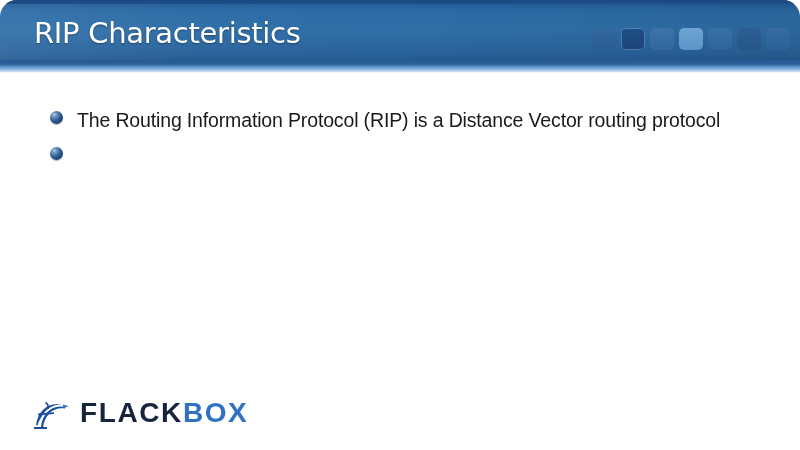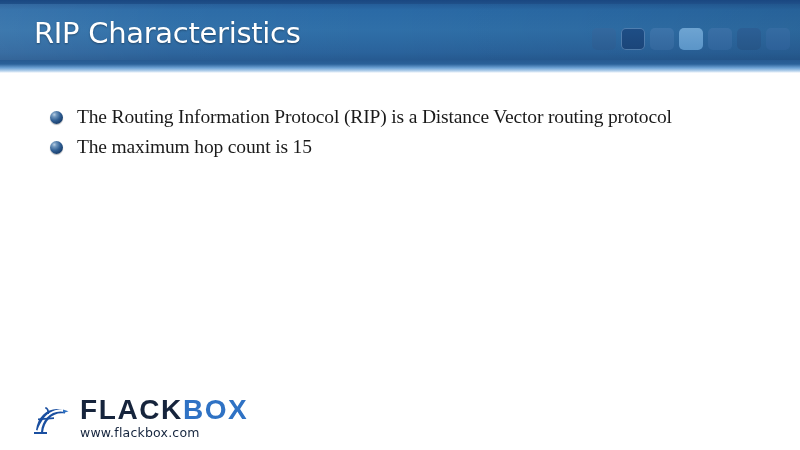--- a/index.html
+++ b/index.html
@@ -14,20 +14,21 @@
     font-family: "Liberation Sans", sans-serif;
   }
 
   #slide {
     position: relative;
     width: 800px;
     height: 450px;
     background: #ffffff;
     box-sizing: border-box;
     overflow: hidden;
+    border-radius: 17px;
   }
 
   
   #header {
     position: absolute;
     left: 0;
     top: 0;
     width: 800px;
     height: 73px;
     background:
@@ -122,23 +123,23 @@
     background:
       radial-gradient(circle at 33% 28%,
         #b9cfe4 0%,
         #6f96bd 18%,
         #2f5d92 48%,
         #1a3f6d 74%,
         #12304f 100%);
     box-shadow: 0 1px 1px rgba(0,0,0,0.30);
   }
   .bullet-text {
-    font-family: Liberation Serif, serif;
+    font-family: Liberation Sans, sans-serif;
     font-size: 19.5px;
-    line-height: 26px;
+    line-height: 32px;
     color: #1a1a1a;
     letter-spacing: -0.15px;
   }
   .bullet-row.two-line { margin-bottom: 4px; }
 
   
   #logo {
     position: absolute;
     left: 30px;
     top: 396px;
@@ -200,37 +201,35 @@
   <div id="bullets">
 
     <div class="bullet-row two-line">
       <div class="bullet-marker"></div>
       <div class="bullet-text">The Routing Information Protocol (RIP) is a Distance Vector routing protocol</div>
     </div>
 
 
     <div class="bullet-row">
       <div class="bullet-marker"></div>
-      <div class="bullet-text">The maximum hop count is 15</div>
     </div>
 
 
   </div>
 
   <div id="logo">
     <svg id="logo-mark" viewBox="0 0 44 34">
       <path d="M6 29 C8 14, 20 5, 33 9 C27 7, 17 11, 12 20 C9.5 24, 8 27, 7.5 29.5 Z" fill="#1a4fa0"></path>
       <path d="M11 31 C12 18, 22 8, 35 11 L35 12.6 C23.5 10.5, 14.5 19, 13 31.5 Z" fill="#1a4fa0"></path>
       <path d="M15.5 6 C18 6.5, 19.5 9, 19 13 L17.2 13 C17.7 9.8, 16.9 8.1, 15 7.6 Z" fill="#1a4fa0"></path>
       <path d="M8 17.5 L24 16.2 L24 17.9 L8 19.2 Z" fill="#1a4fa0"></path>
       <path d="M33 8.4 L38.5 10.2 L33 12.2 Z" fill="#2f72c4"></path>
       <path d="M4 31 L17 31 L17 33 L4 33 Z" fill="#1a4fa0"></path>
     </svg>
 
     <div id="logo-text">
       <div id="logo-wordmark">
         <span id="logo-word-flack">FLACK</span><span id="logo-word-box">BOX</span>
       </div>
-      <div id="logo-url">www.flackbox.com</div>
     </div>
   </div>
 
 </div>
 
 </body></html>

